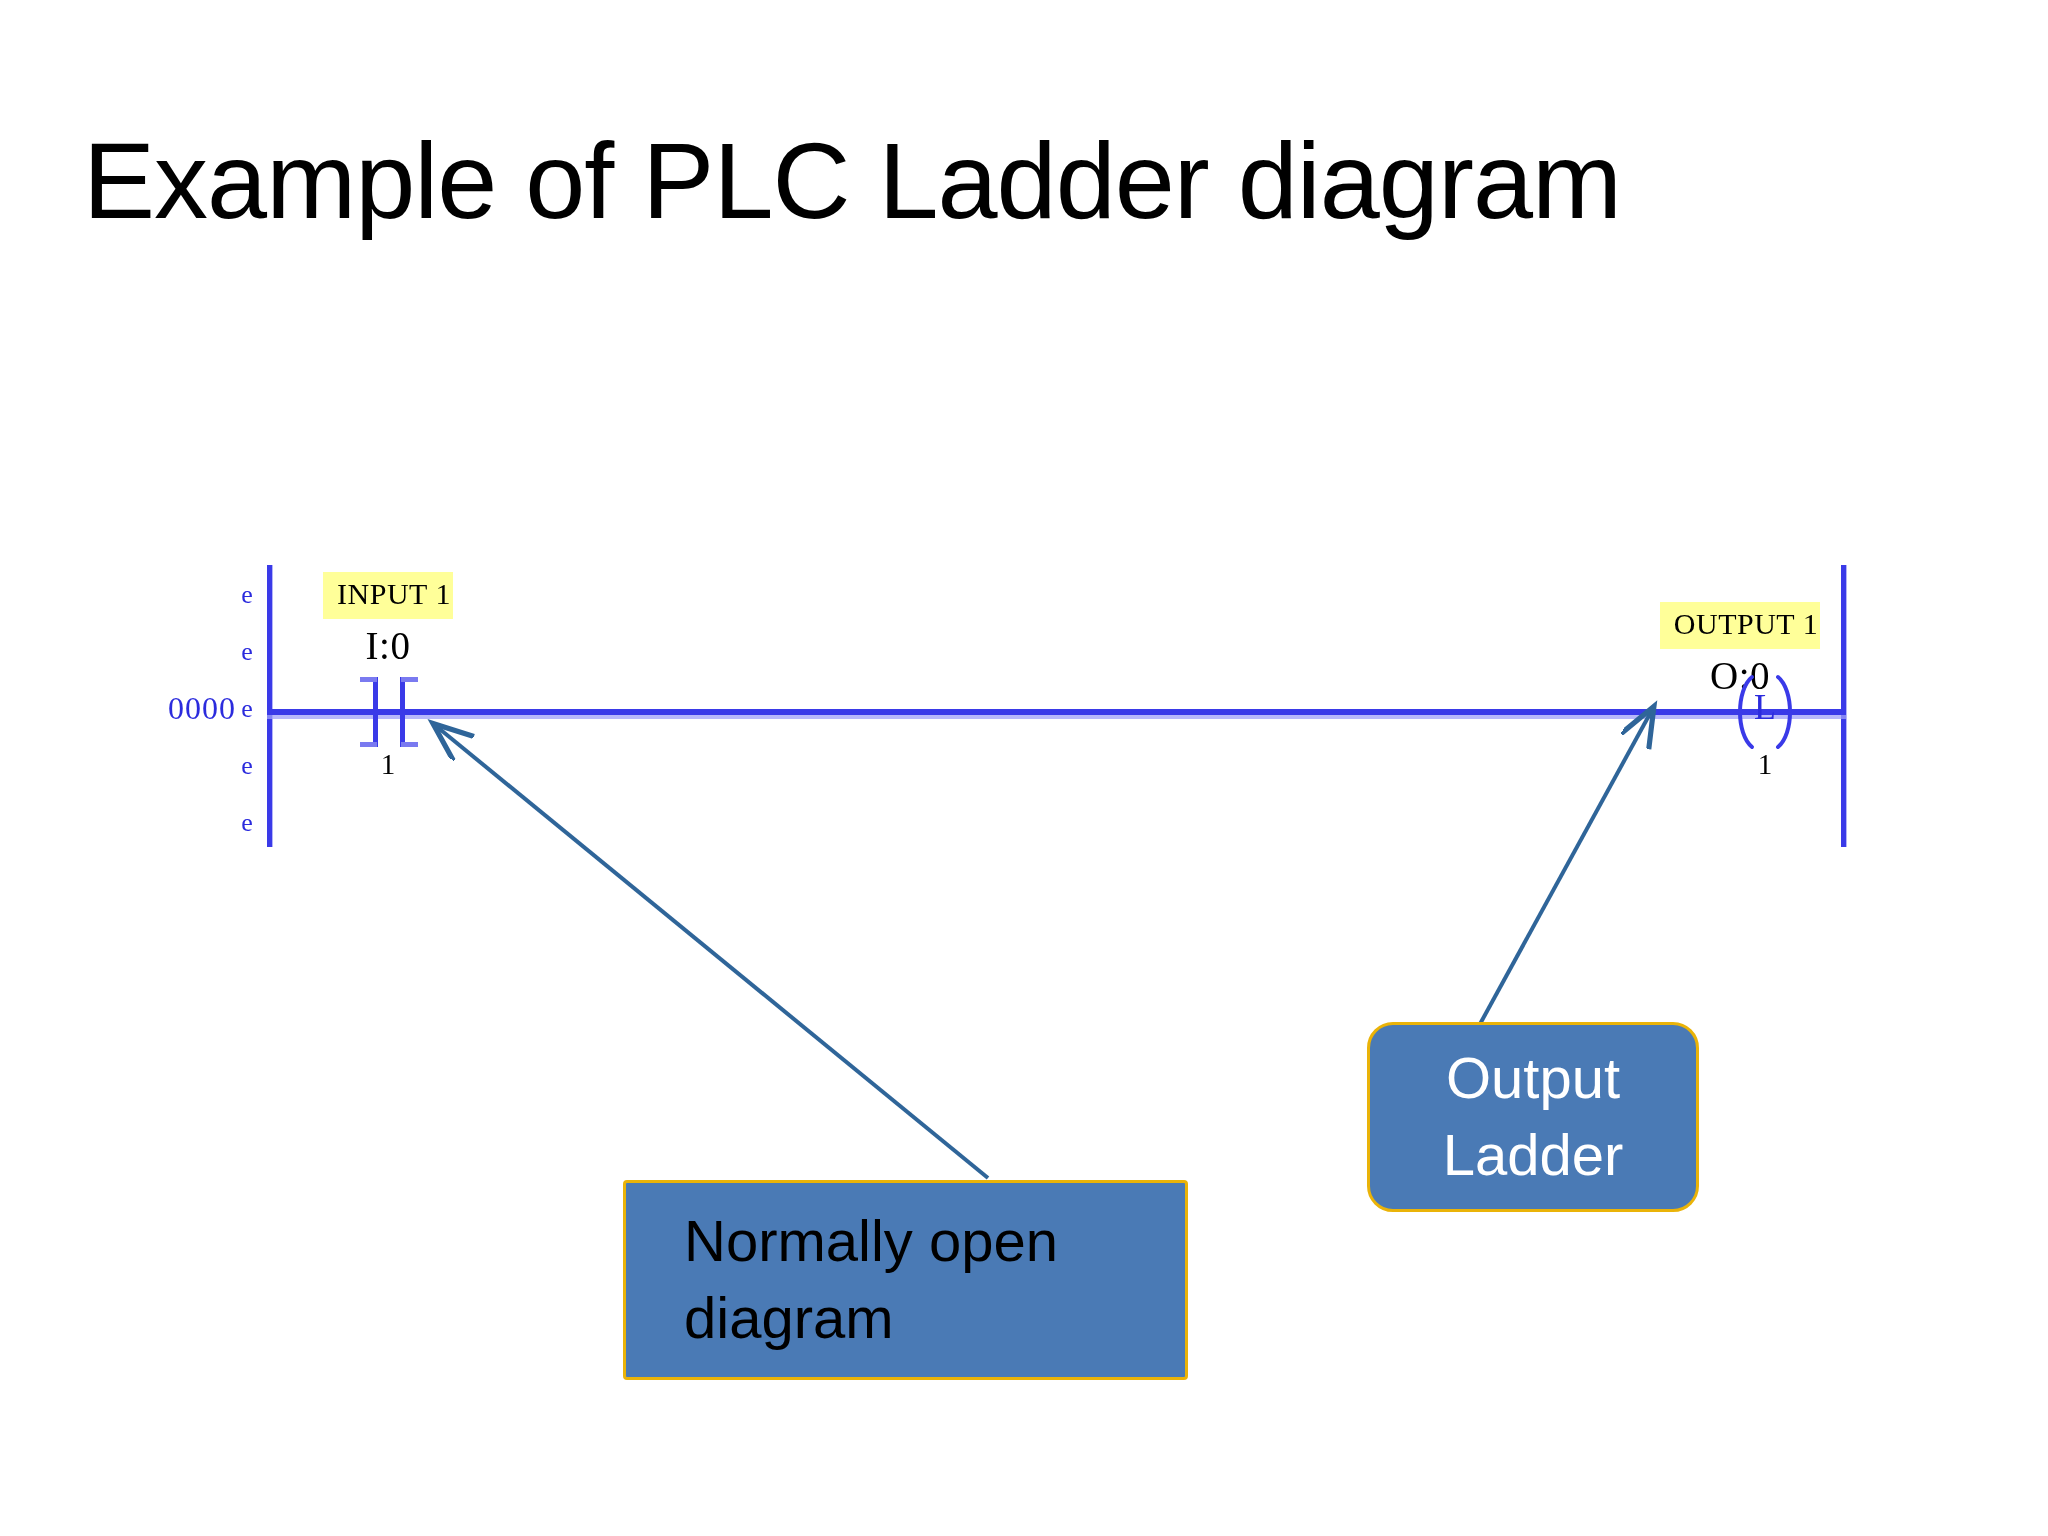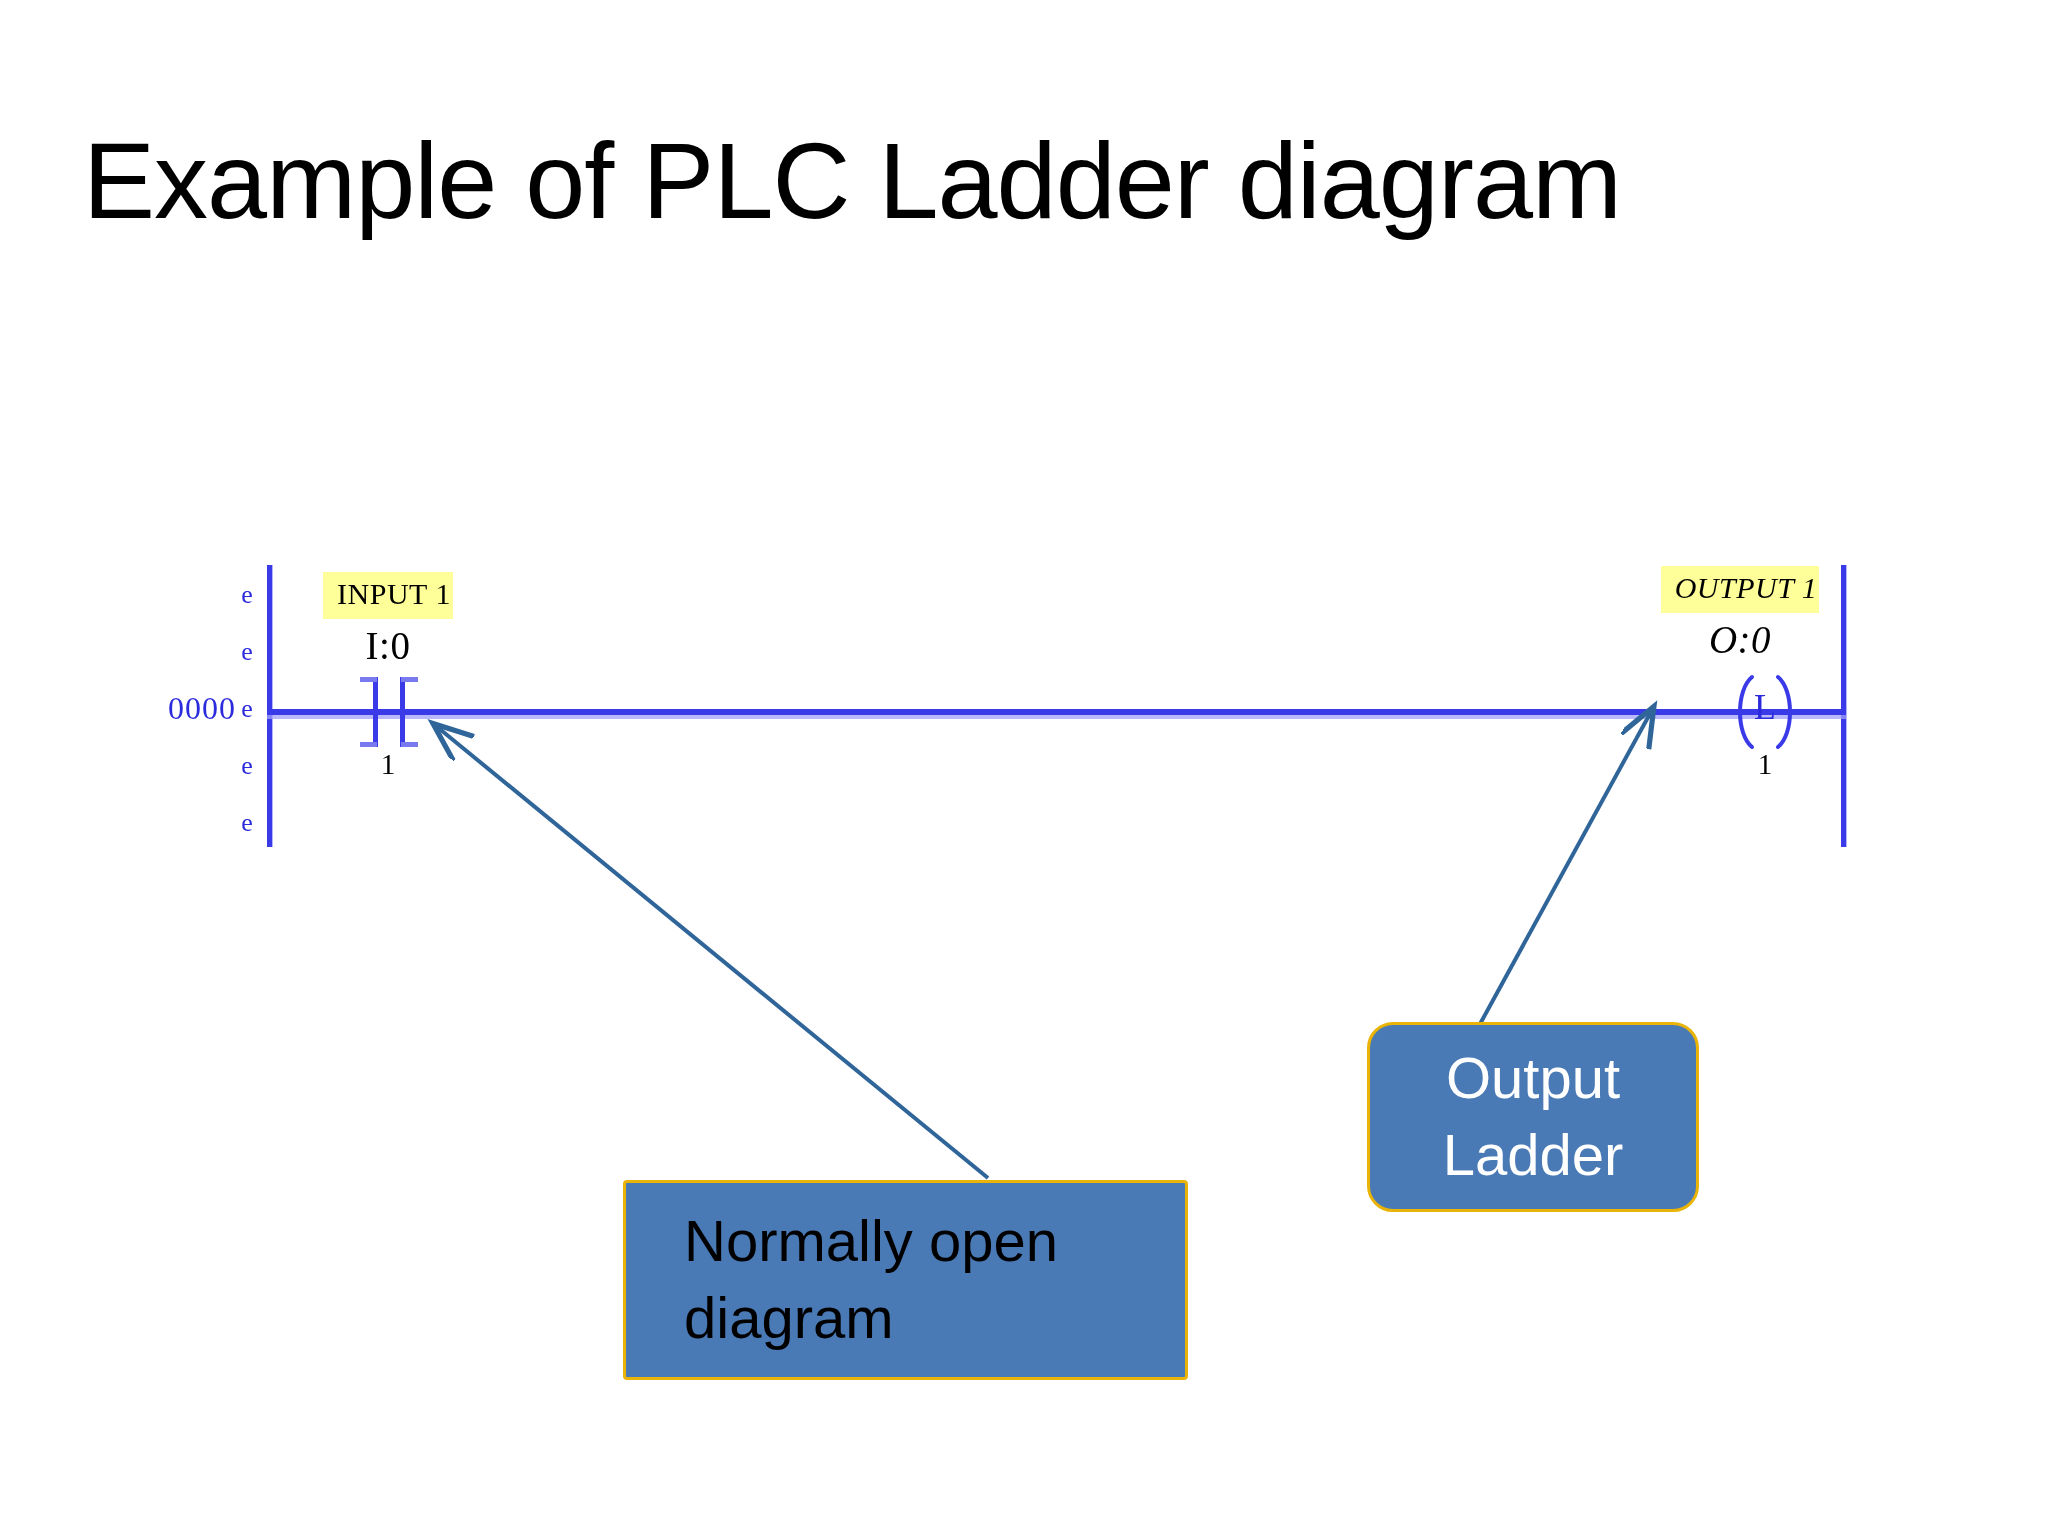--- a/index.html
+++ b/index.html
@@ -109,21 +109,21 @@
   }
   .elem-bit {
     position: absolute;
     text-align: center;
     font-family: "Liberation Serif", serif;
     font-size: 29px;
     color: #000000;
   }
 
   #input-label  { left: 288px;  top: 572px; width: 200px; }
-  #output-label { left: 1640px; top: 566px; width: 200px; font-style: italic; }
+  #output-label { left: 1640px; top: 602px; width: 200px; }
   #input-bit    { left: 368px;  top: 748px; width: 40px; }
   #output-bit   { left: 1745px; top: 748px; width: 40px; }
 
   
   #contact {
     position: absolute;
     left: 360px;
     top: 669px;
     width: 58px;
     height: 86px;

